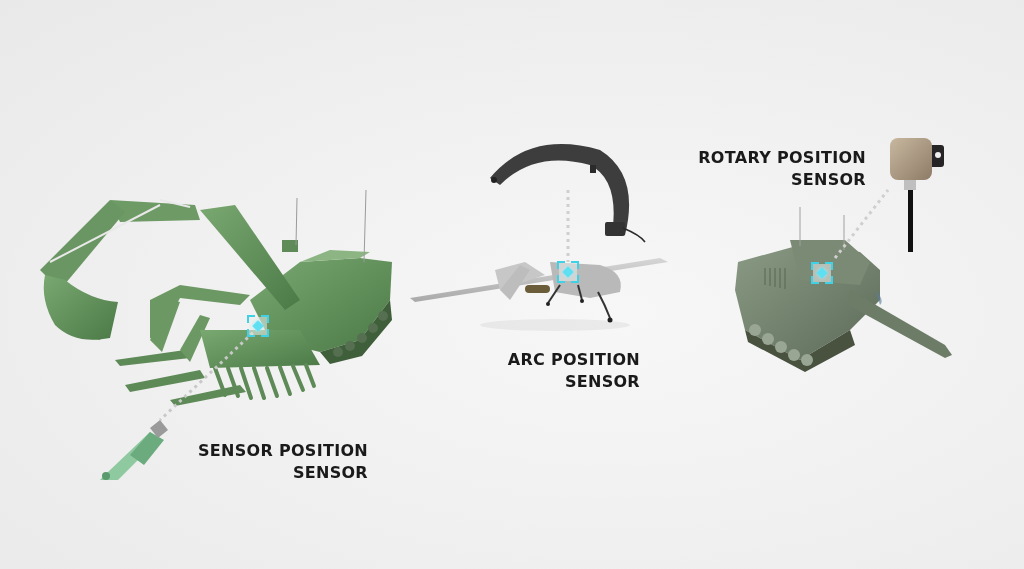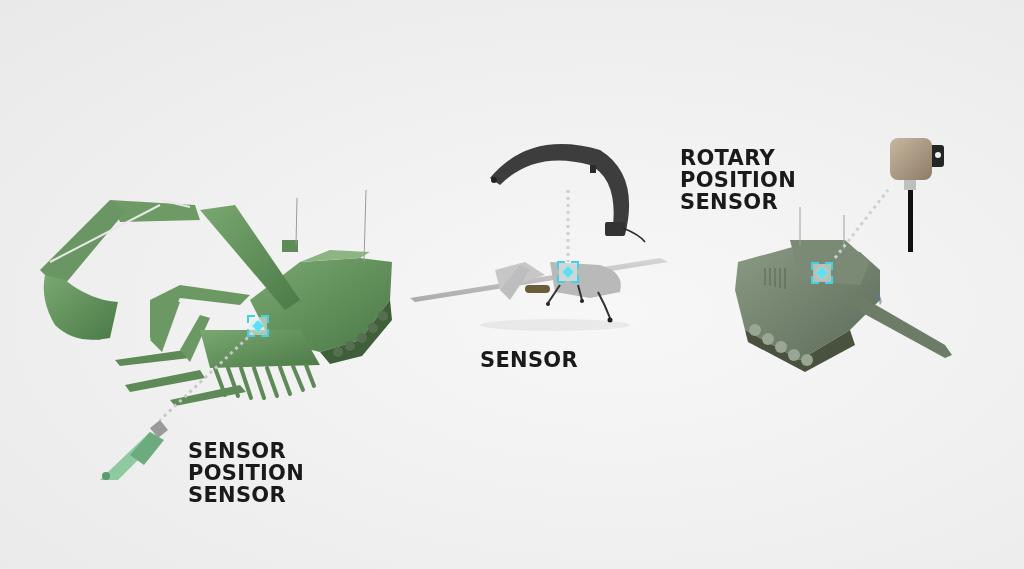--- a/index.html
+++ b/index.html
@@ -1,21 +1,21 @@
 <!DOCTYPE html>
 <html><head>
 <meta charset="utf-8">
 <style>
   html,body{margin:0;padding:0;}
   body{width:1024px;height:569px;overflow:hidden;position:relative;
     background:radial-gradient(ellipse at 60% 55%, #f7f7f7 0%, #f1f1f1 45%, #e9e9e9 100%);
     font-family:"Liberation Sans", sans-serif;}
   .stage{position:absolute;left:0;top:0;width:1024px;height:569px;}
-  .label{position:absolute;text-align:left;color:#1a1a1a;font-weight:700;
-    font-size:21px;line-height:22px;letter-spacing:0.3px;
+  .label{position:absolute;text-align:right;color:#1a1a1a;font-weight:700;
+    font-size:16px;line-height:22px;letter-spacing:0.3px;
     font-family:"DejaVu Sans", sans-serif;}
   .label span{display:block;}
   svg{position:absolute;left:0;top:0;}
   .marker{position:absolute;width:22px;height:22px;}
   .marker .box{position:absolute;left:2px;top:2px;width:18px;height:18px;background:rgba(235,235,235,0.55);}
   .marker .c{position:absolute;width:6px;height:6px;border-color:#3fd2e6;border-style:solid;border-width:0;}
   .marker .tl{left:0;top:0;border-top-width:2px;border-left-width:2px;}
   .marker .tr{right:0;top:0;border-top-width:2px;border-right-width:2px;}
   .marker .bl{left:0;bottom:0;border-bottom-width:2px;border-left-width:2px;}
   .marker .br{right:0;bottom:0;border-bottom-width:2px;border-right-width:2px;}
@@ -184,19 +184,20 @@
       <div class="c bl"></div>
       <div class="c br"></div>
       <div class="dot"></div>
   </div>
 
   <div class="label" style="left:188px;top:440px;width:180px;">
     <span>SENSOR POSITION</span>
     <span>SENSOR</span>
   </div>
   <div class="label" style="left:480px;top:349px;width:160px;">
+    <span>ARC POSITION</span>
     <span>SENSOR</span>
   </div>
   <div class="label" style="left:680px;top:147px;width:186px;">
     <span>ROTARY POSITION</span>
     <span>SENSOR</span>
   </div>
 </div>
 
 </body></html>

